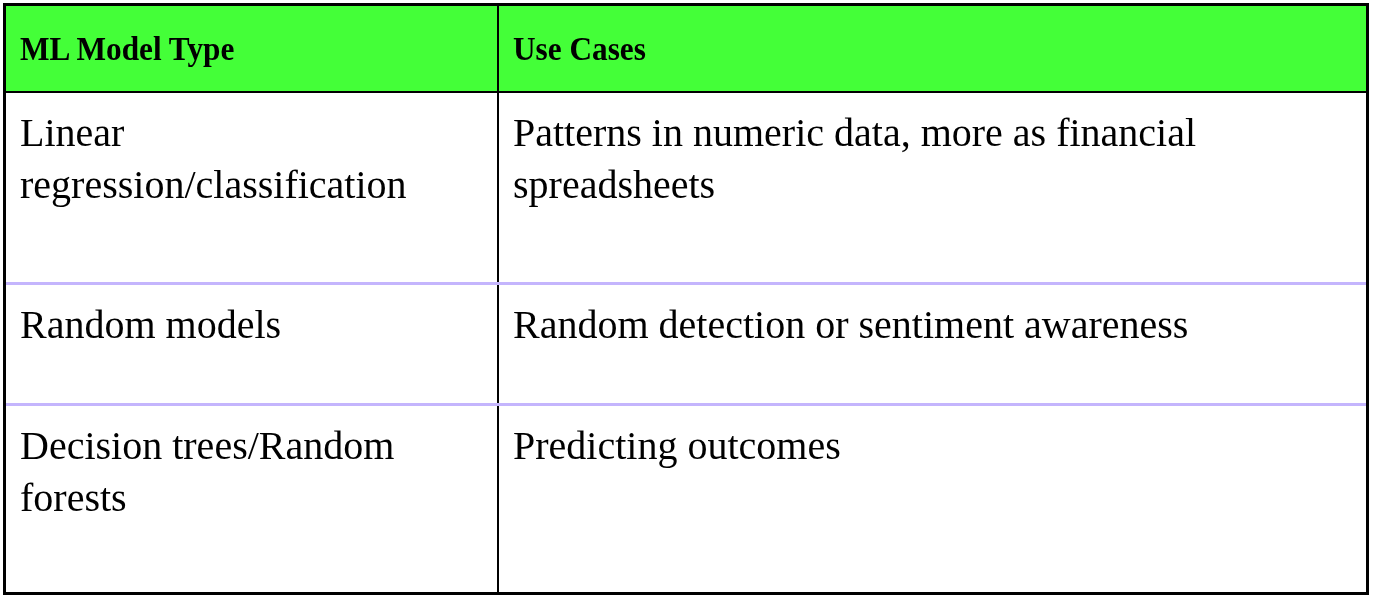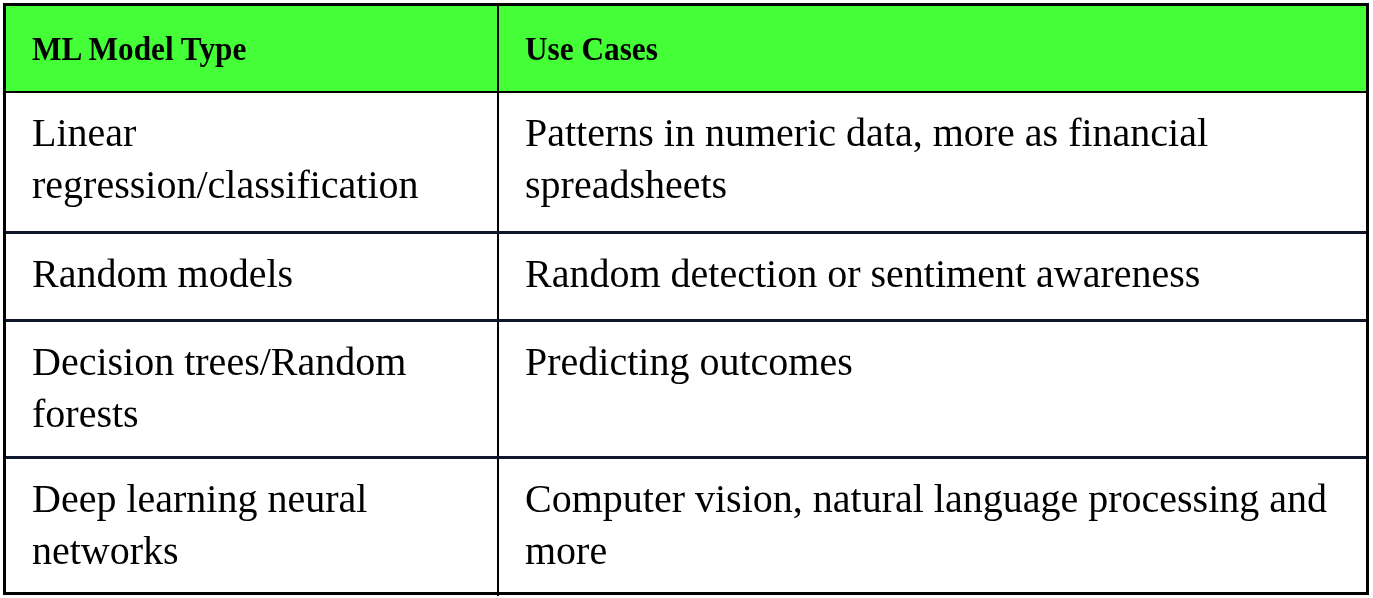--- a/index.html
+++ b/index.html
@@ -27,36 +27,36 @@
     font-family: "Liberation Serif", "DejaVu Serif", serif;
     color: #000;
   }
   col.c1 { width: 492px; }
   col.c2 { width: auto; }
   th, td {
     border-left: 2px solid #000;
     border-right: 2px solid #000;
     vertical-align: top;
     text-align: left;
-    padding: 0 26px;
+    padding: 0 14px;
   }
   th:first-child, td:first-child { border-left: none; }
   th:last-child, td:last-child { border-right: none; }
   thead tr { height: 85px; }
   th {
     background: #44ff38;
     font-weight: bold;
     font-size: 34px;
     line-height: 85px;
     padding-top: 0;
     border-bottom: 2px solid #000;
     transform-origin: left center;
   }
   th span { display: inline-block; transform: scaleX(0.92); transform-origin: left center; }
-  tbody tr { border-bottom: 3px solid #0f172a; }
+  tbody tr { border-bottom: 3px solid #c4b5fd; }
   tbody tr:last-child { border-bottom: none; }
   td {
     font-size: 40px;
     line-height: 52px;
     padding-top: 14px;
   }
   tr.r1 { height: 140px; }
   tr.r2 { height: 88px; }
   tr.r3 { height: 137px; }
   tr.r4 { height: 139px; }
@@ -83,19 +83,15 @@
         <td><span>Patterns in numeric data, more as financial spreadsheets</span></td>
       </tr>
       <tr class="r2">
         <td><span>Random models</span></td>
         <td><span>Random detection or sentiment awareness</span></td>
       </tr>
       <tr class="r3">
         <td><span>Decision trees/Random forests</span></td>
         <td><span>Predicting outcomes</span></td>
       </tr>
-      <tr class="r4">
-        <td><span>Deep learning neural networks</span></td>
-        <td><span>Computer vision, natural language processing and more</span></td>
-      </tr>
     </tbody>
   </table>
 </div>
 
 </body></html>

